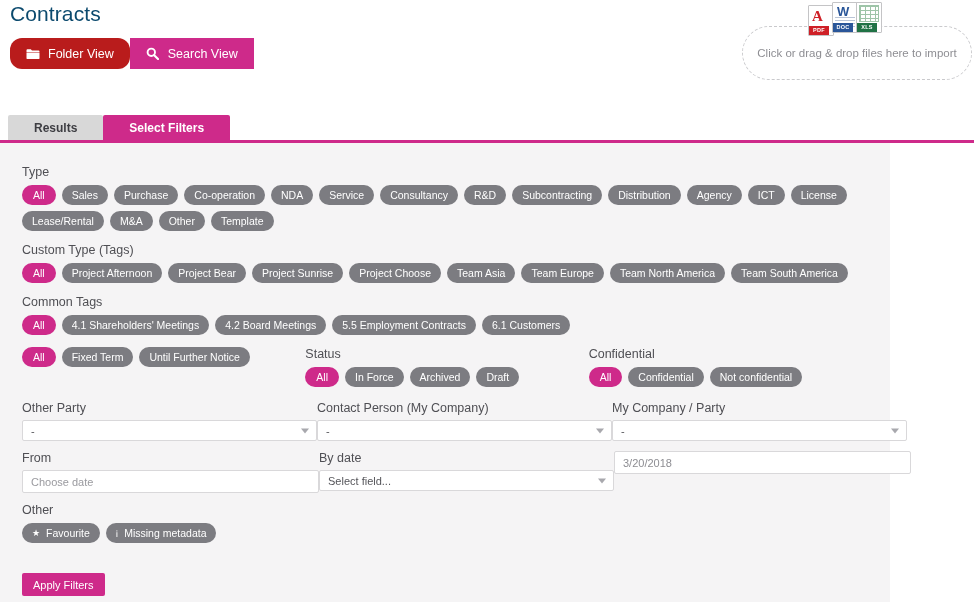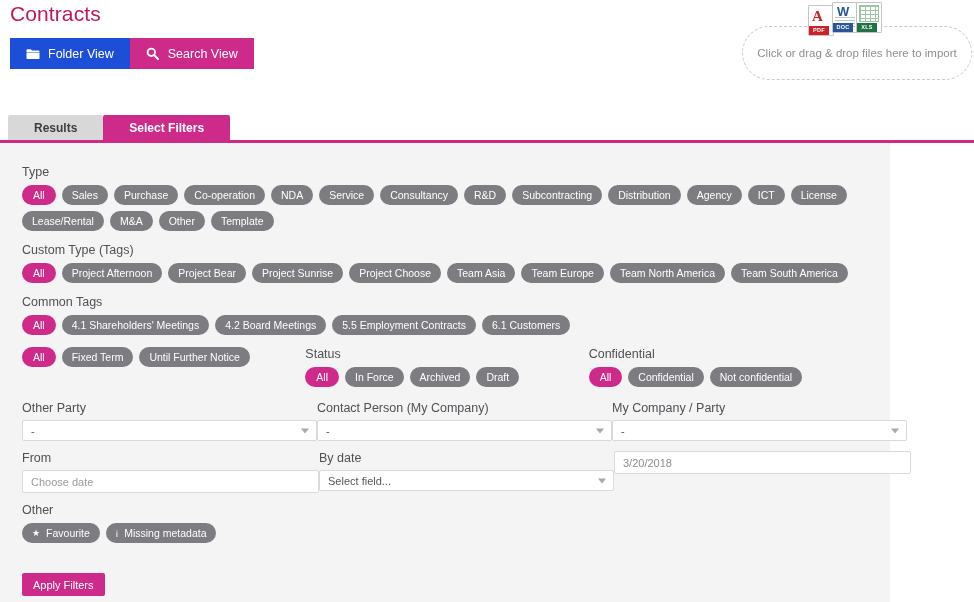--- a/index.html
+++ b/index.html
@@ -8,29 +8,29 @@
     width: 974px; height: 602px;
     background: #ffffff;
     font-family: "Liberation Sans", sans-serif;
     overflow: hidden;
   }
   #app { position: relative; width: 974px; height: 602px; background:#ffffff; }
 
   
   .page-title {
     position:absolute; left:10px; top:2px;
-    font-size:21px; color:#be185d; font-weight:400; letter-spacing:.1px;
+    font-size:21px; color:#0c4a6e; font-weight:400; letter-spacing:.1px;
   }
   .view-toggle { position:absolute; left:10px; top:38px; display:flex; }
   .vt-btn {
     height:31px; display:flex; align-items:center; gap:8px;
     padding:0 16px; font-size:12.5px; color:#ffffff; cursor:pointer;
     border:none; user-select:none;
   }
-  .vt-btn.folder { background:#1d4ed8; }
+  .vt-btn.folder { background:#b91c1c;border-radius:12px; }
   .vt-btn.search { background:#ce2a8a; }
   .vt-ico { display:inline-flex; width:14px; height:14px; align-items:center; justify-content:center; }
 
   
   .dropzone-wrap { position:absolute; left:742px; top:26px; width:230px; height:54px; }
   .dropzone {
     width:100%; height:100%;
     border:1px dashed #c9c9cc; border-radius:27px;
     display:flex; align-items:center; justify-content:center;
     background:#ffffff; cursor:pointer;

